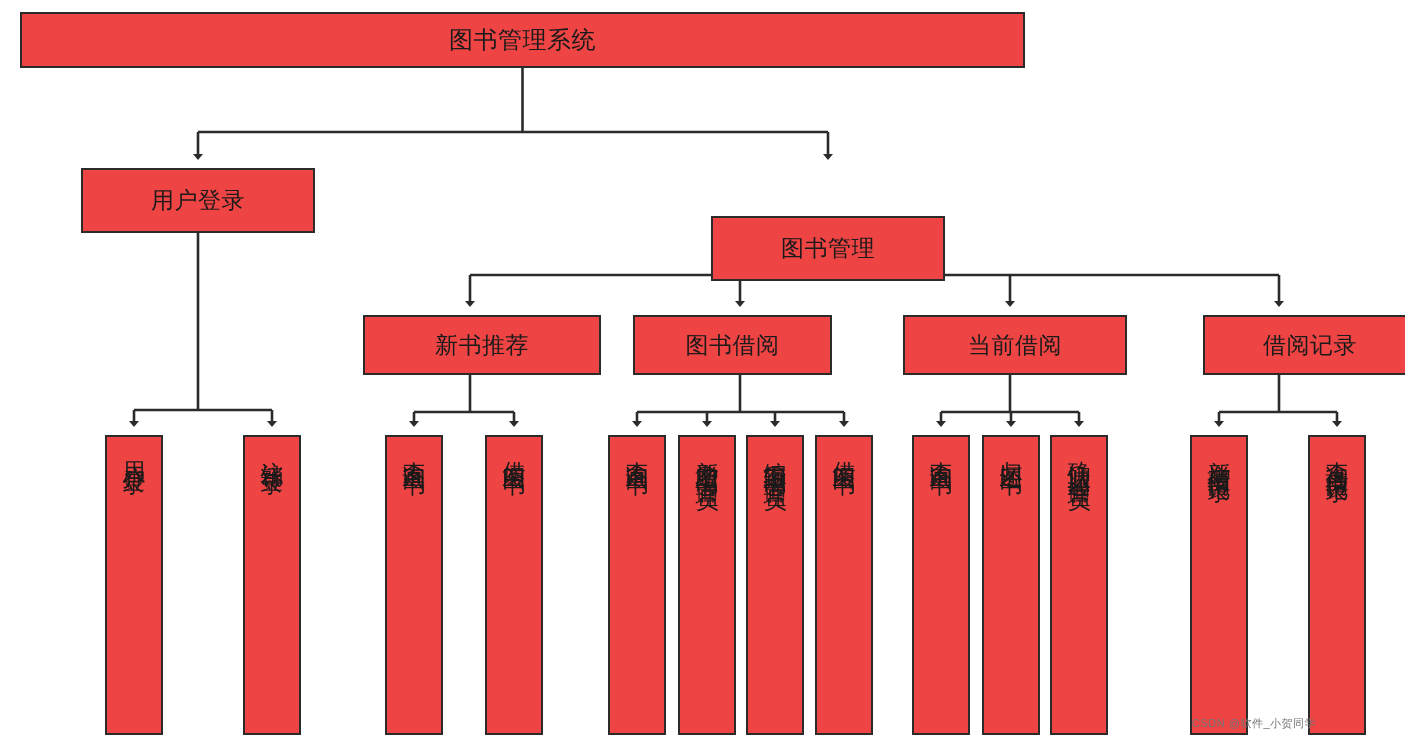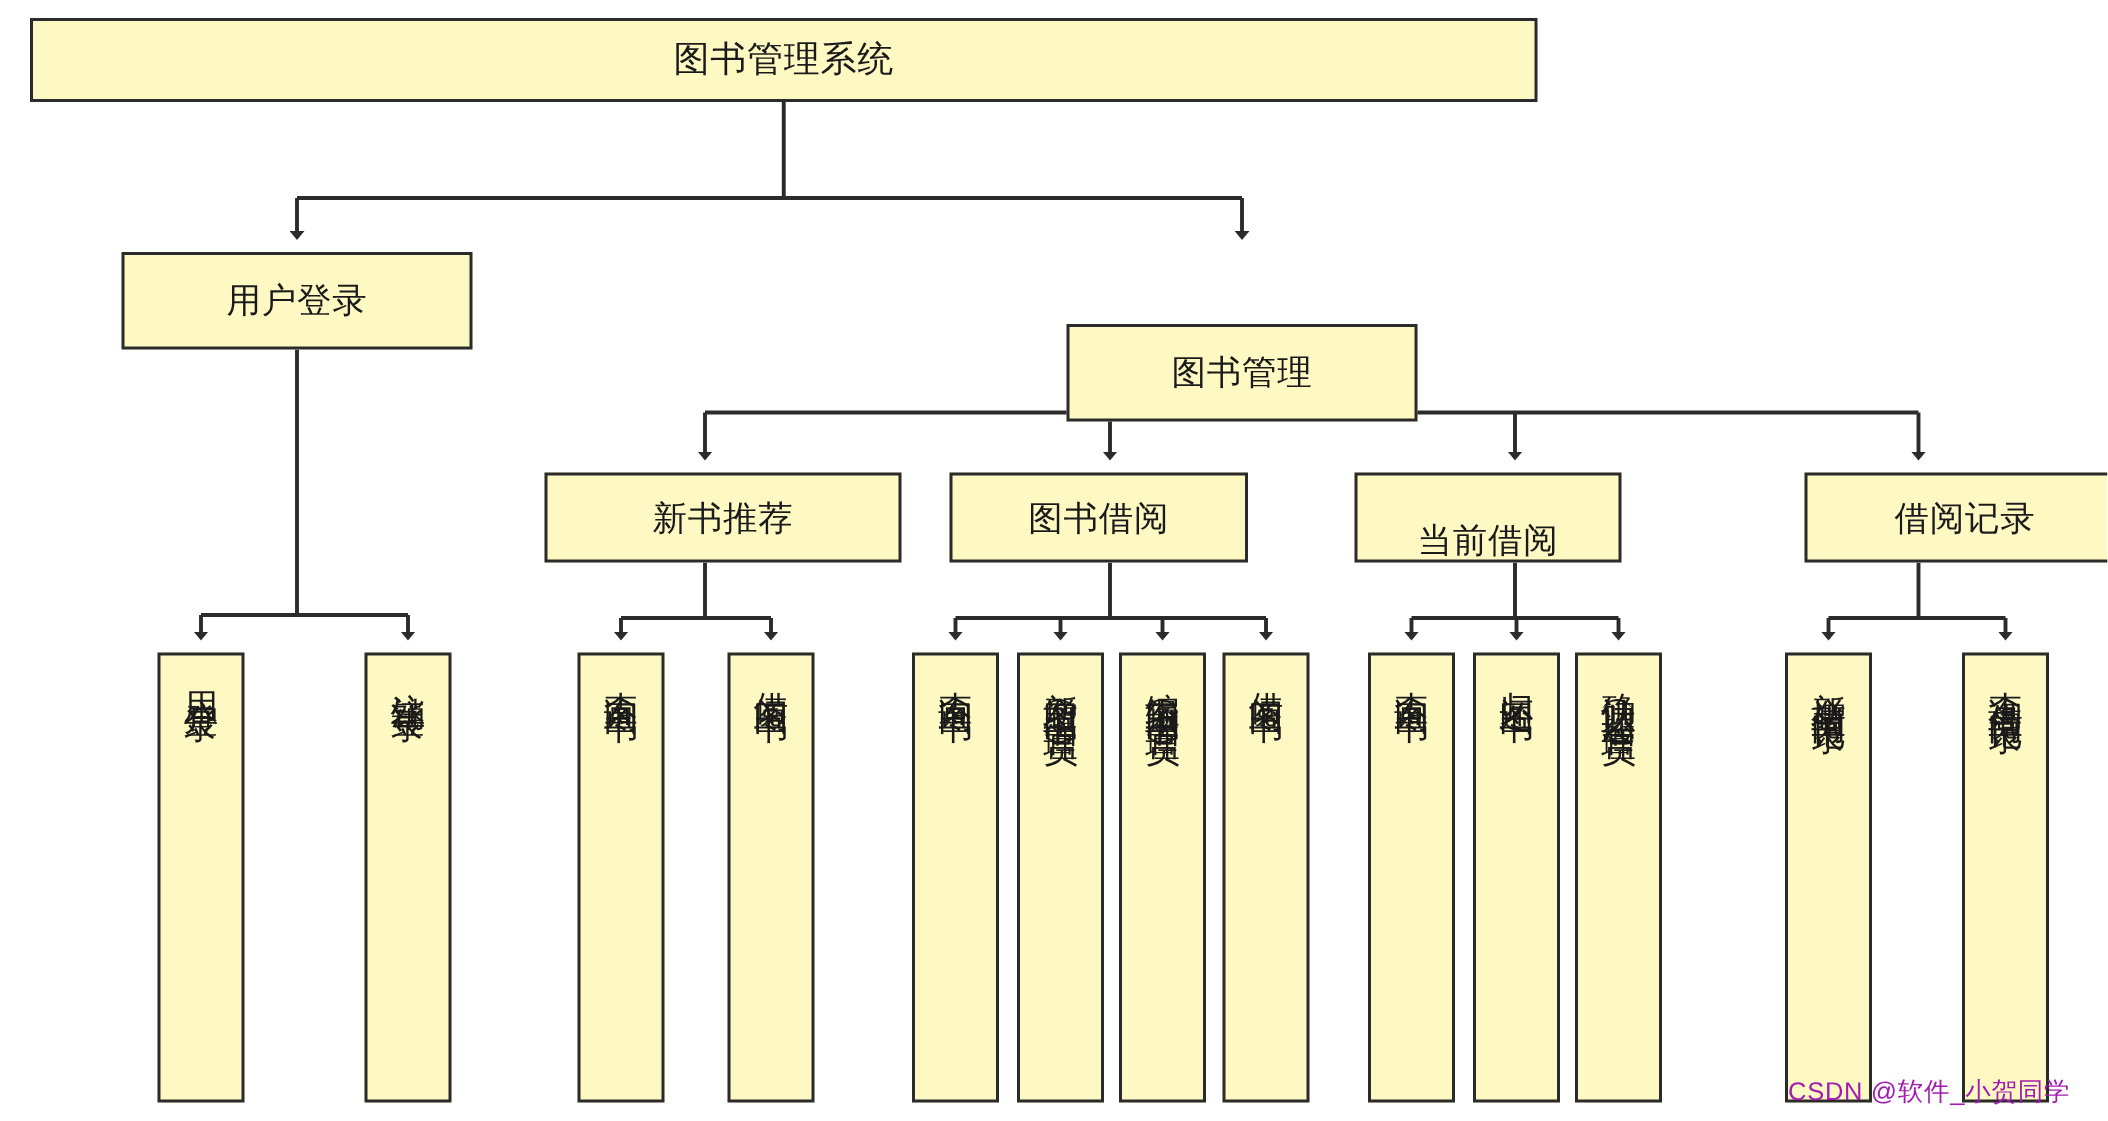--- a/index.html
+++ b/index.html
@@ -22,21 +22,21 @@
     position: absolute;
     left: 0;
     top: 0;
     width: 1405px;
     height: 747px;
     pointer-events: none;
   }
   .node {
     position: absolute;
     box-sizing: border-box;
-    background: #fef9c3;
+    background: #ef4444;
     border: 2px solid #2b2b2b;
     display: flex;
     align-items: center;
     justify-content: center;
     color: #1a1a1a;
   }
   .node .label {
     text-align: center;
     line-height: 1.08;
     letter-spacing: 0.5px;
@@ -57,22 +57,22 @@
   }
   .node.v .label {
     writing-mode: vertical-rl;
     text-orientation: upright;
     font-size: 23px;
     line-height: 1.0;
     letter-spacing: 4px;
   }
   .watermark {
     position: absolute;
-    color: #a21caf;
-    font-size: 17px;
+    color: #737373;
+    font-size: 11px;
     white-space: nowrap;
     letter-spacing: 0.5px;
   }
 </style>
 </head>
 <body>
 
 <div id="canvas">
 
   <svg class="wires" viewBox="0 0 1405 747" xmlns="http://www.w3.org/2000/svg">
@@ -127,21 +127,21 @@
       </div>
       <div class="node h" style="left: 711px; top: 168px; width: 234px; height: 65px; margin-top: 48px;">
         <span class="label">图书管理</span>
       </div>
       <div class="node h" style="left: 363px; top: 315px; width: 238px; height: 60px;">
         <span class="label">新书推荐</span>
       </div>
       <div class="node h" style="left: 633px; top: 315px; width: 199px; height: 60px;">
         <span class="label">图书借阅</span>
       </div>
-      <div class="node h" style="left: 903px; top: 315px; width: 178px; height: 60px; align-items: flex-end;">
+      <div class="node h" style="left: 903px; top: 315px; width: 224px; height: 60px;">
         <span class="label">当前借阅</span>
       </div>
       <div class="node h" style="left: 1172px; top: 315px; width: 214px; height: 60px; margin-left: 31px;">
         <span class="label">借阅记录</span>
       </div>
       <div class="node v" style="left: 105px; top: 435px; width: 58px; height: 300px;">
         <span class="label">用户登录</span>
       </div>
       <div class="node v" style="left: 243px; top: 435px; width: 58px; height: 300px;">
         <span class="label">注销登录</span>

